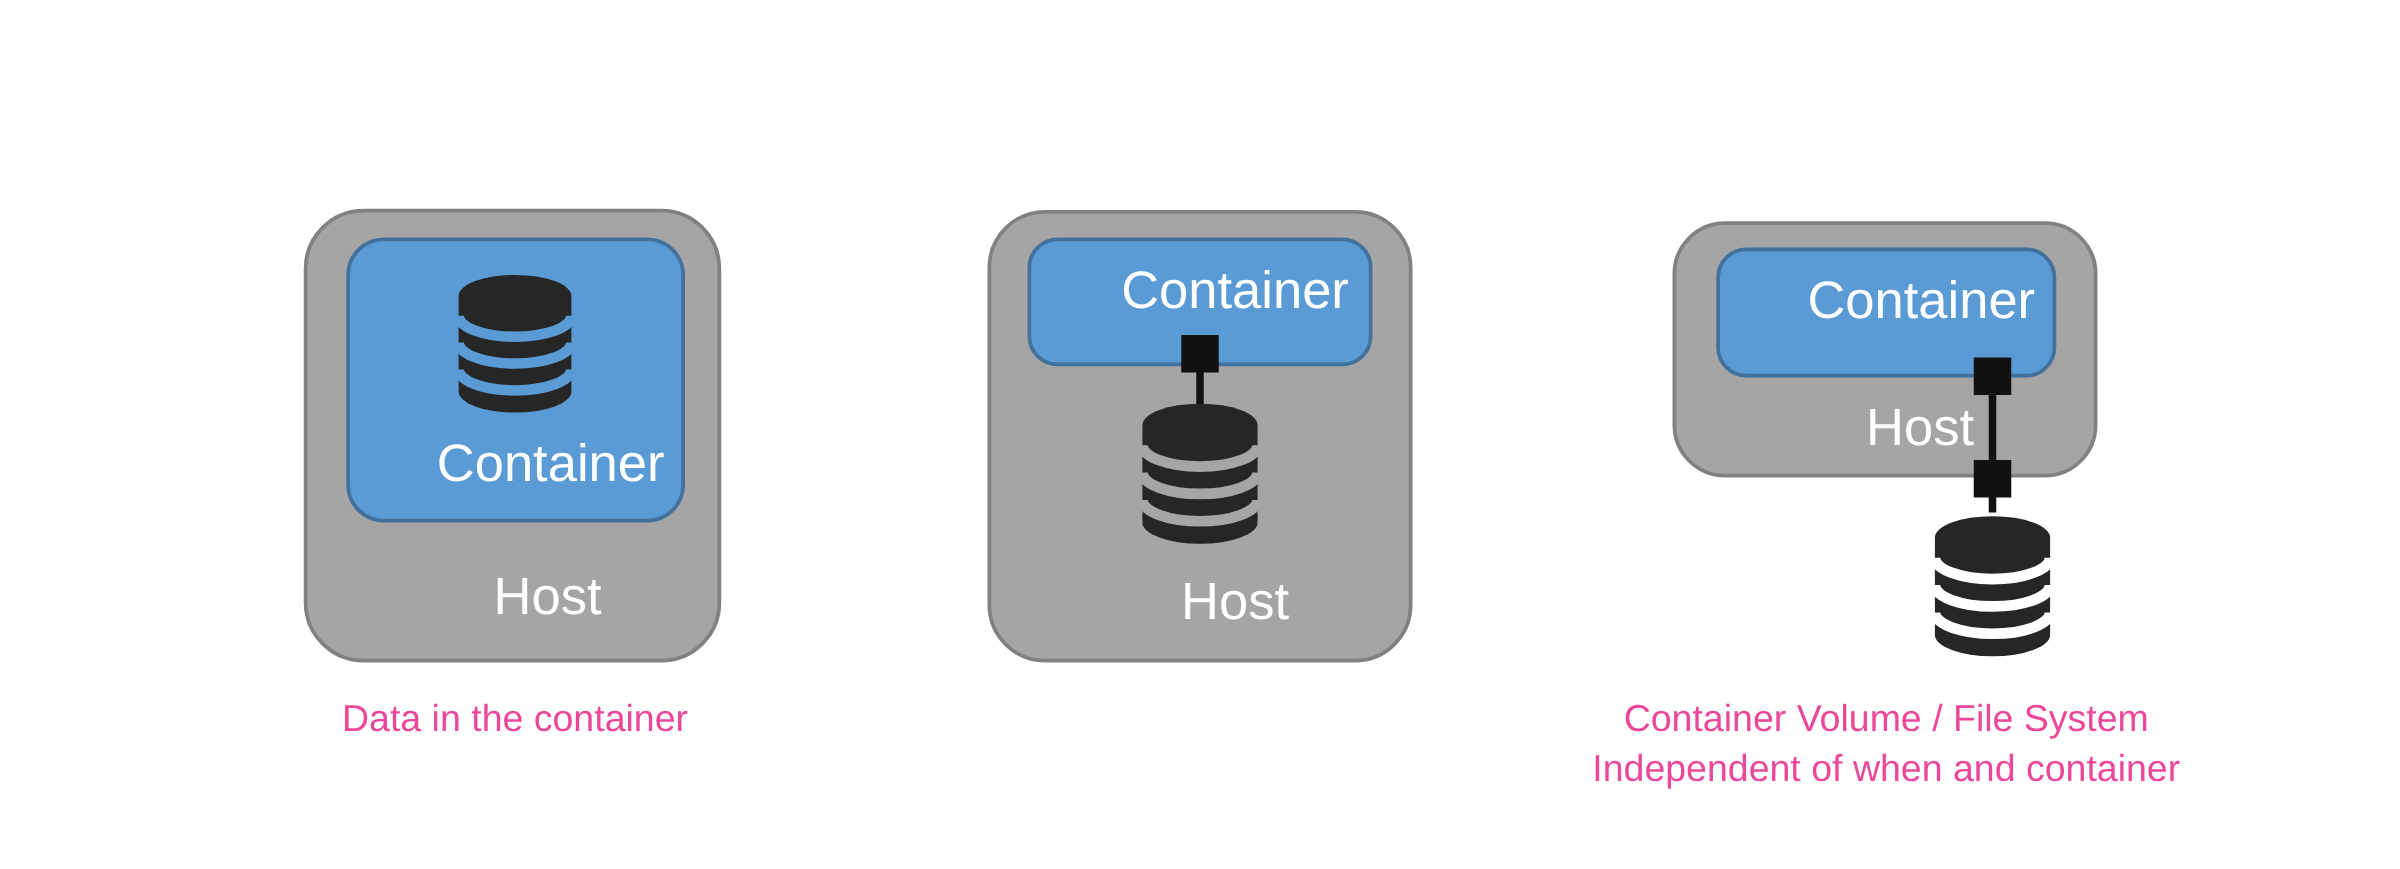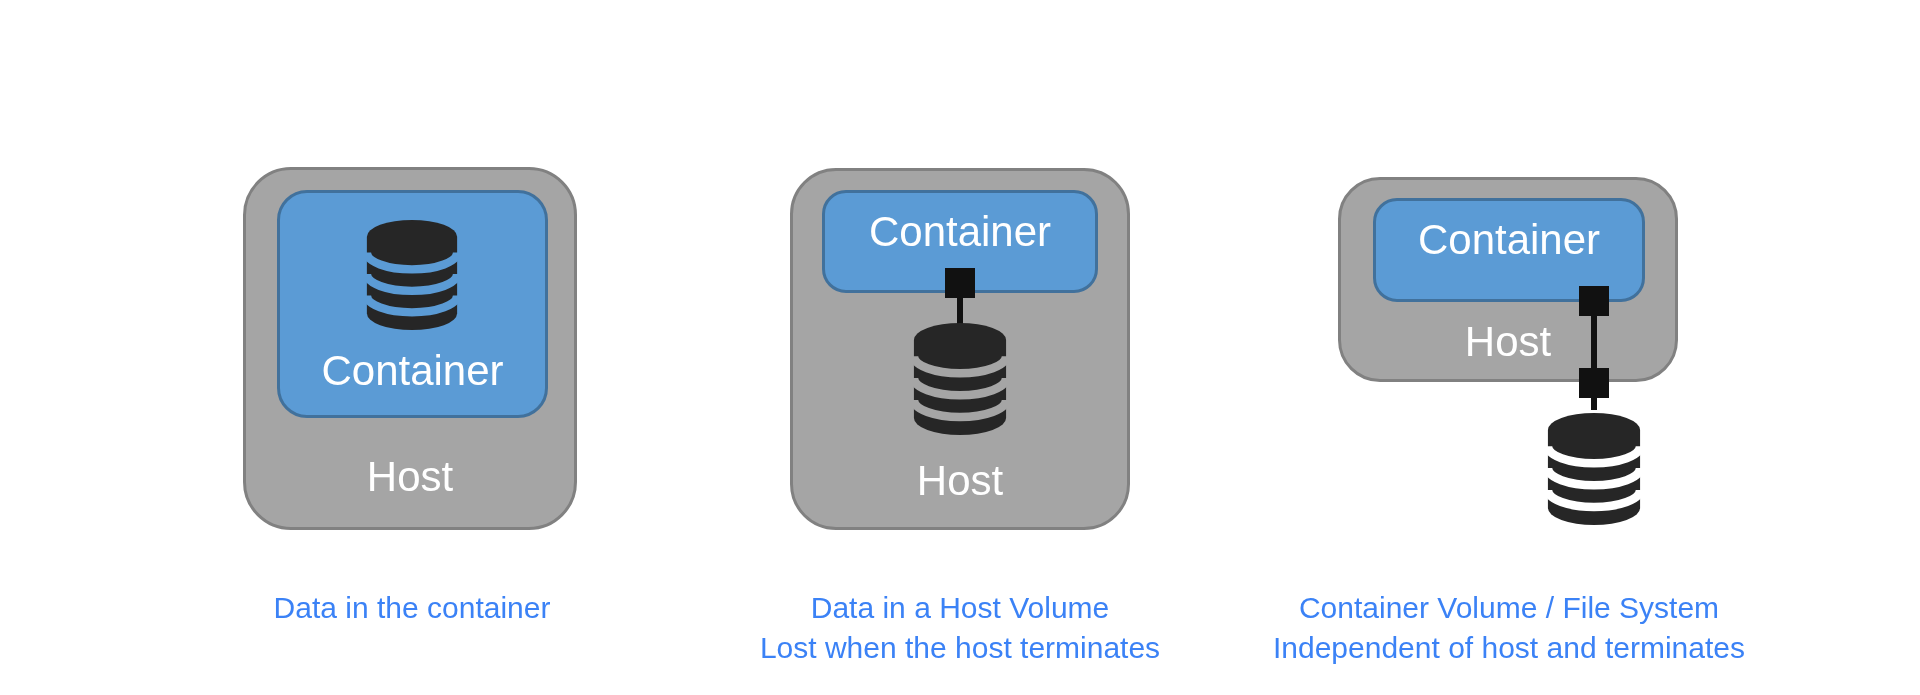--- a/index.html
+++ b/index.html
@@ -45,20 +45,21 @@
   .p2 .container-box { left: 122px; top: 30px; width: 276px; height: 103px; border-radius: 24px; }
   .p3 .container-box { left: 125px; top: 38px; width: 272px; height: 104px; border-radius: 24px; }
 
   .box-label {
     position: absolute;
     color: #FFFFFF;
     font-size: 42px;
     line-height: 52px;
     text-align: center;
     white-space: nowrap;
+    padding-left: 28px;
   }
   .p1 .container-label { left: 127px; top: 185px; width: 271px; }
   .p2 .container-label { left: 122px; top: 46px;  width: 276px; }
   .p3 .container-label { left: 125px; top: 54px;  width: 272px; }
   .p1 .host-label { left: 93px; top: 291px; width: 334px; }
   .p2 .host-label { left: 90px; top: 295px; width: 340px; }
   .p3 .host-label { left: 90px; top: 156px; width: 340px; }
 
   .db-icon { position: absolute; }
   .p1 .db-icon { left: 215px; top: 59px;  width: 94px; height: 112px; }
@@ -85,24 +86,23 @@
   .p2 .connector-square { left: 245px; top: 108px; }
   .p3 .connector-line   { left: 343px; top: 140px; height: 110px; }
   .p3 .square-a { left: 331px; top: 126px; }
   .p3 .square-b { left: 331px; top: 208px; }
 
   .caption {
     position: absolute;
     top: 396px;
     width: 480px;
     text-align: center;
-    color: #3b82f6;
+    color: #ec4899;
     font-size: 30px;
     line-height: 40px;
-    margin-top: 32px;
   }
   .p1 .caption { left: 22px; }
   .p2 .caption { left: 20px; }
   .p3 .caption { left: 21px; }
 </style>
 </head>
 <body>
 
 <div class="canvas">
 
@@ -128,39 +128,35 @@
     <div class="connector-line"></div>
     <div class="connector-square"></div>
     <svg class="db-icon" viewBox="0 0 100 120" preserveAspectRatio="none">
       <path class="db-body" d="M2,19 A48 18 0 0 1 98,19 L98,101 A48 18 0 0 1 2,101 Z"></path>
       <path class="db-gap" d="M2,36 A48 18 0 0 0 98,36"></path>
       <path class="db-gap" d="M2,59 A48 18 0 0 0 98,59"></path>
       <path class="db-gap" d="M2,82 A48 18 0 0 0 98,82"></path>
     </svg>
     <div class="box-label container-label">Container</div>
     <div class="box-label host-label">Host</div>
-    <div class="caption">
-      <div>Data in a Host Volume</div>
-      <div>Lost when the host terminates</div>
-    </div>
   </section>
 
   <section class="panel p3">
     <div class="host-box"></div>
     <div class="container-box"></div>
     <div class="connector-line"></div>
     <div class="connector-square square-a"></div>
     <div class="connector-square square-b"></div>
     <svg class="db-icon" viewBox="0 0 100 120" preserveAspectRatio="none">
       <path class="db-body" d="M2,19 A48 18 0 0 1 98,19 L98,101 A48 18 0 0 1 2,101 Z"></path>
       <path class="db-gap" d="M2,36 A48 18 0 0 0 98,36"></path>
       <path class="db-gap" d="M2,59 A48 18 0 0 0 98,59"></path>
       <path class="db-gap" d="M2,82 A48 18 0 0 0 98,82"></path>
     </svg>
     <div class="box-label container-label">Container</div>
     <div class="box-label host-label">Host</div>
     <div class="caption">
       <div>Container Volume / File System</div>
-      <div>Independent of host and terminates</div>
+      <div>Independent of when and container</div>
     </div>
   </section>
 
 </div>
 
 </body></html>

